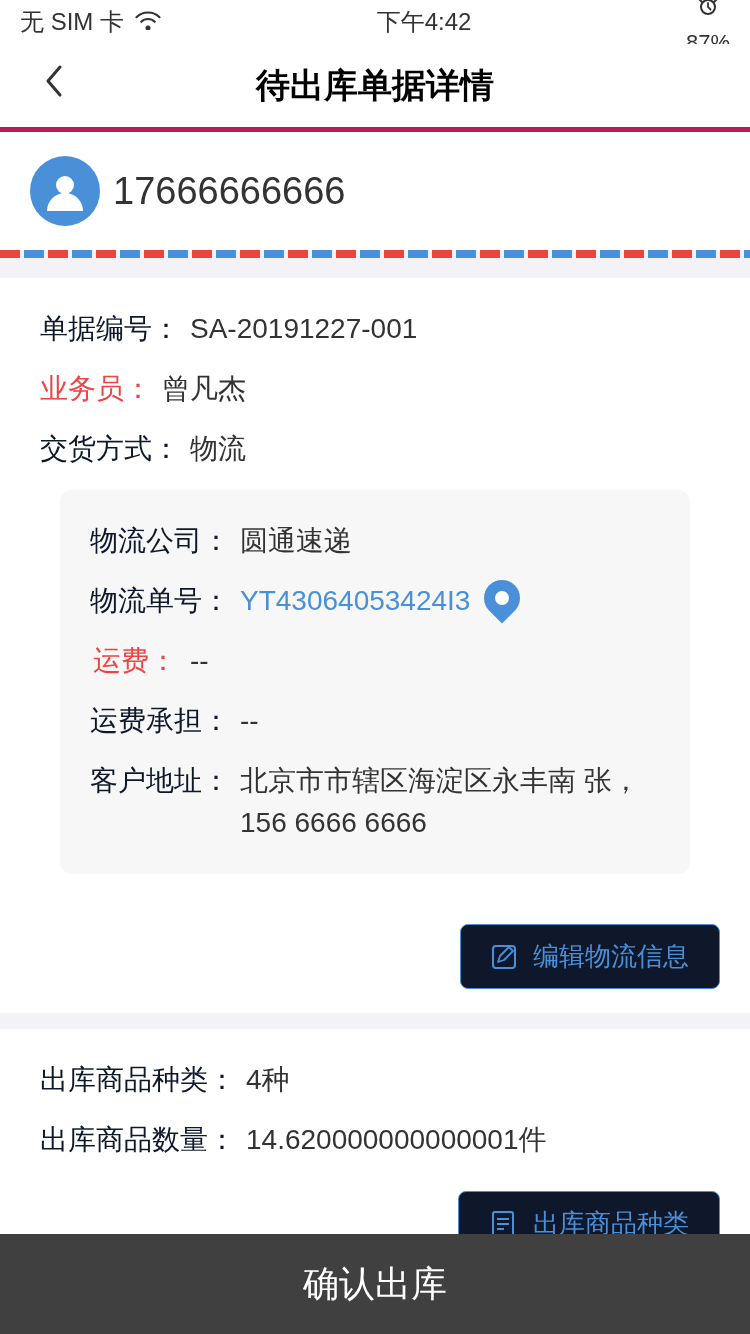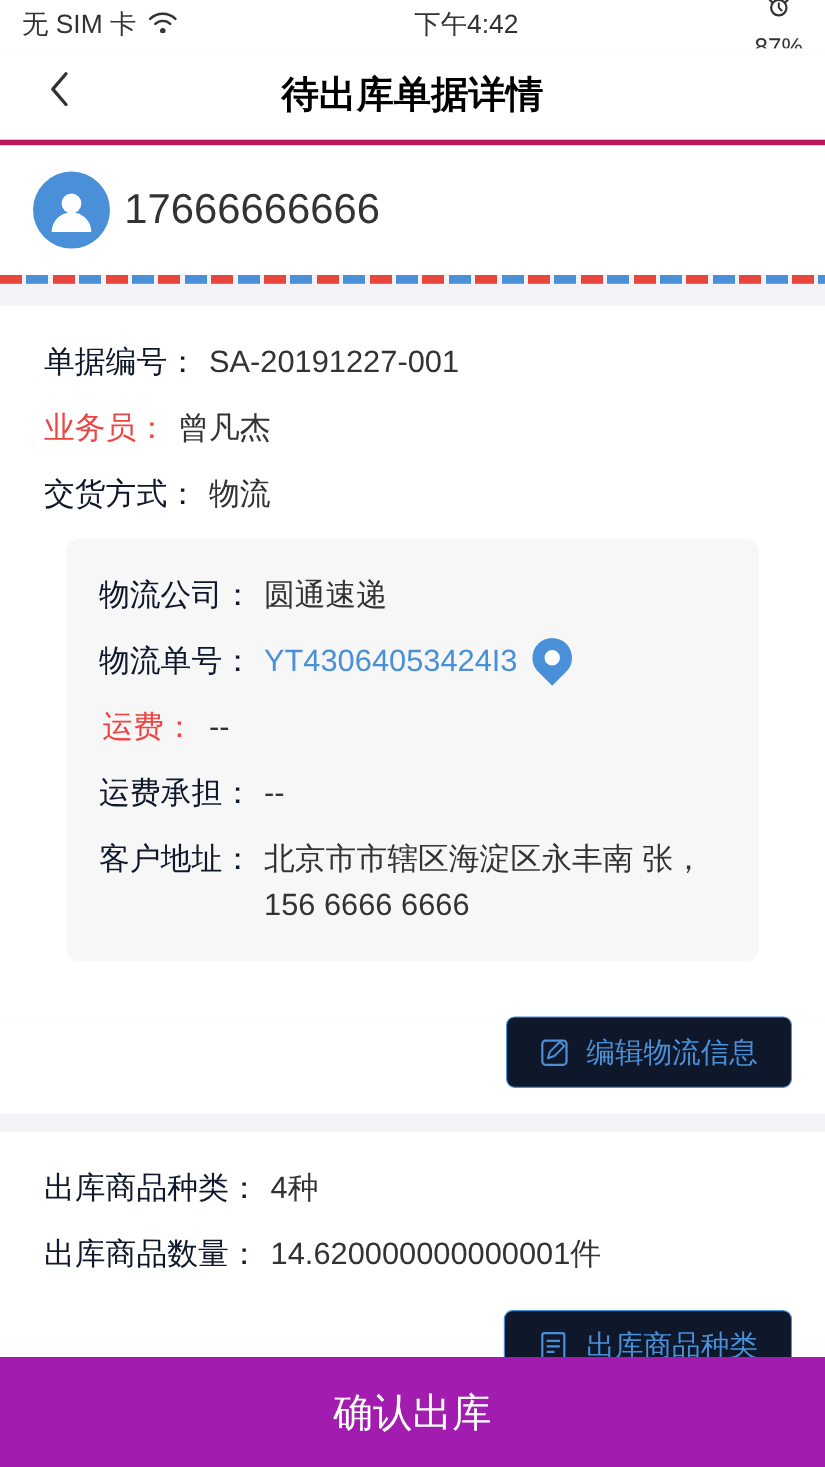--- a/index.html
+++ b/index.html
@@ -211,21 +211,21 @@
       padding: 0 30px 30px 30px;
       background: #fff;
     }
 
     
     .bottom-bar {
       position: fixed;
       bottom: 0;
       left: 0;
       width: 750px;
-      background: #a21caf;
+      background: #404040;
       height: 100px;
       display: flex;
       align-items: center;
       justify-content: center;
       cursor: pointer;
     }
     .bottom-btn-label {
       color: #fff;
       font-size: 36px;
       font-weight: 500;

